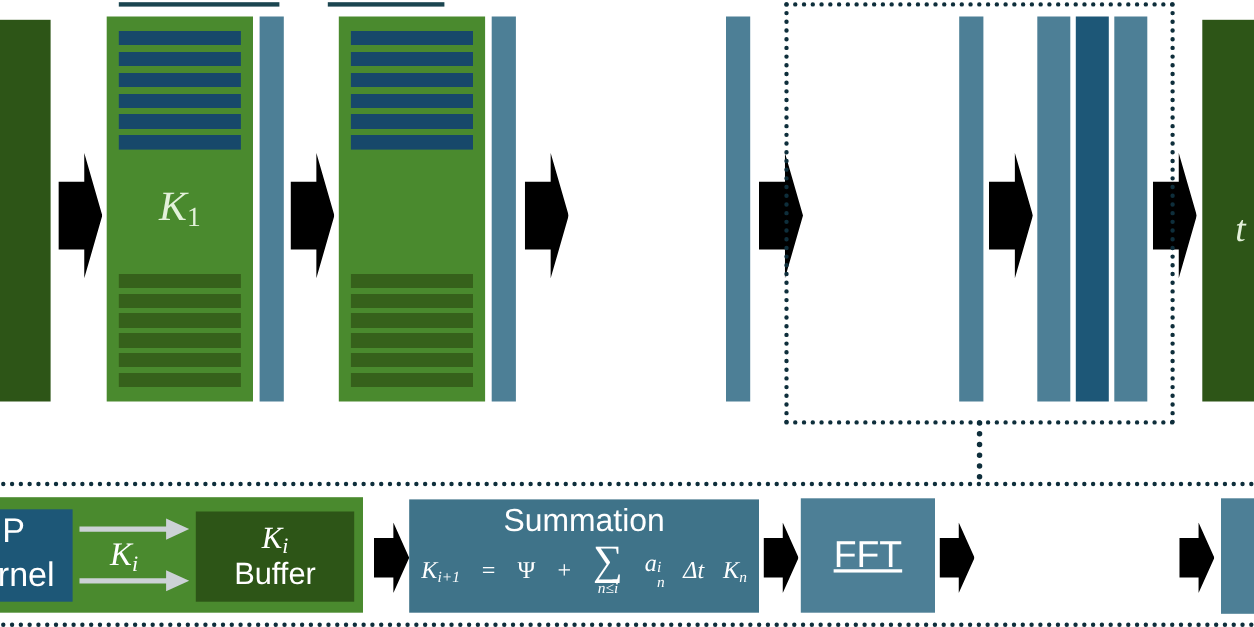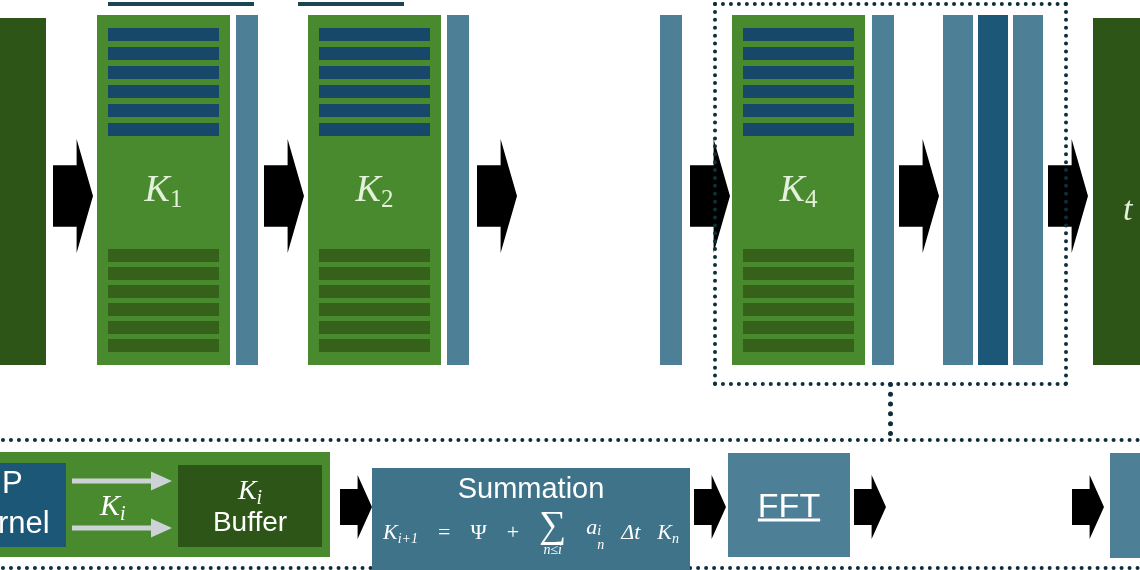--- a/index.html
+++ b/index.html
@@ -52,21 +52,21 @@
     clip-path:polygon(0 40%,79% 40%,79% 10%,100% 50%,79% 90%,79% 60%,0 60%);}
   .serifit{font-family:"Liberation Serif","DejaVu Serif",serif;font-style:italic;}
   .ki-label{left:100px;top:488px;font-size:30px;color:#fff;}
   .ki-label sub,.bufbox sub{font-size:20px;line-height:0;vertical-align:-5px;}
   .bufbox{background:var(--dkgreen);left:178px;top:465px;width:144px;height:82px;color:#fff;
     display:flex;flex-direction:column;align-items:center;justify-content:center;line-height:1.15;}
   .bufbox .t1{font-family:"Liberation Serif","DejaVu Serif",serif;font-style:italic;font-size:28px;}
   .bufbox .t2{font-size:28px;}
   .sarrow{background:#000;top:475px;width:32px;height:64px;
     clip-path:polygon(0 22%,55% 22%,55% 0,100% 50%,55% 100%,55% 78%,0 78%);}
-  .sumbox{background:var(--slatedark);left:372px;top:468px;width:318px;height:103px;color:#fff;}
+  .sumbox{background:var(--slatedark);left:372px;top:454px;width:318px;height:103px;color:#fff;}
   .sumbox .title{text-align:center;font-size:29px;margin-top:4px;}
   .formula{margin-top:2px;display:flex;align-items:center;justify-content:center;gap:20px;
     font-family:"Liberation Serif","DejaVu Serif",serif;font-size:22px;}
   .formula .it{font-style:italic;}
   .formula sub{font-size:14px;line-height:0;vertical-align:-4px;}
   .sigstack{display:inline-flex;flex-direction:column;align-items:center;line-height:1;}
   .sigma{font-size:38px;line-height:0.9;}
   .siglim{font-size:14px;font-style:italic;margin-top:2px;font-family:Liberation Serif, serif;}
   .supsub{display:inline-flex;flex-direction:column;font-size:14px;line-height:1.0;
     font-style:italic;transform:translateY(1px);}
@@ -96,33 +96,27 @@
   <div class="abs kblock" style="left:97px;">
     <div class="stripes-top"></div>
     <div class="stripes-bottom"></div>
     <div class="klabel"><span class="kb">K</span><sub>1</sub></div>
   </div>
   <div class="abs sbar" style="left:236px;"></div>
 
   <div class="abs kblock" style="left:308px;">
     <div class="stripes-top"></div>
     <div class="stripes-bottom"></div>
-    <div class="klabel"><span class="kb">K</span><sub>2</sub></div>
   </div>
   <div class="abs sbar" style="left:447px;"></div>
 
   <div class="abs sbar" style="left:660px;"></div>
 
   <div class="abs dotted-box" style="left:713px;top:2px;width:347px;height:376px;"></div>
 
-  <div class="abs kblock" style="left:732px;">
-    <div class="stripes-top"></div>
-    <div class="stripes-bottom"></div>
-    <div class="klabel"><span class="kb">K</span><sub>4</sub></div>
-  </div>
   <div class="abs sbar" style="left:872px;"></div>
 
   <div class="abs" style="left:943px;top:15px;width:30px;height:350px;background:var(--slate);"></div>
   <div class="abs" style="left:978px;top:15px;width:30px;height:350px;background:var(--navymid);"></div>
   <div class="abs" style="left:1013px;top:15px;width:30px;height:350px;background:var(--slate);"></div>
 
   <div class="abs side-block" style="left:1093px;width:60px;">
     <span class="outlabel" style="left:30px;top:172px;">t</span>
   </div>
 

